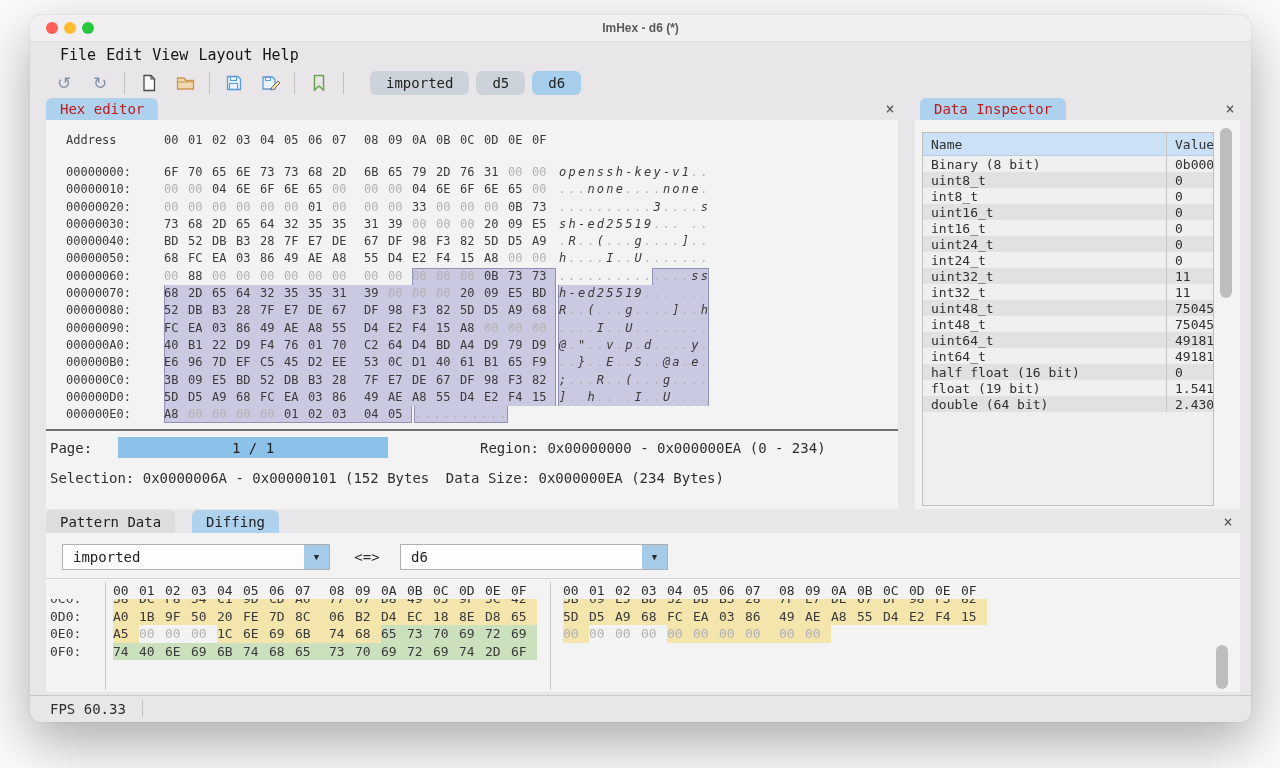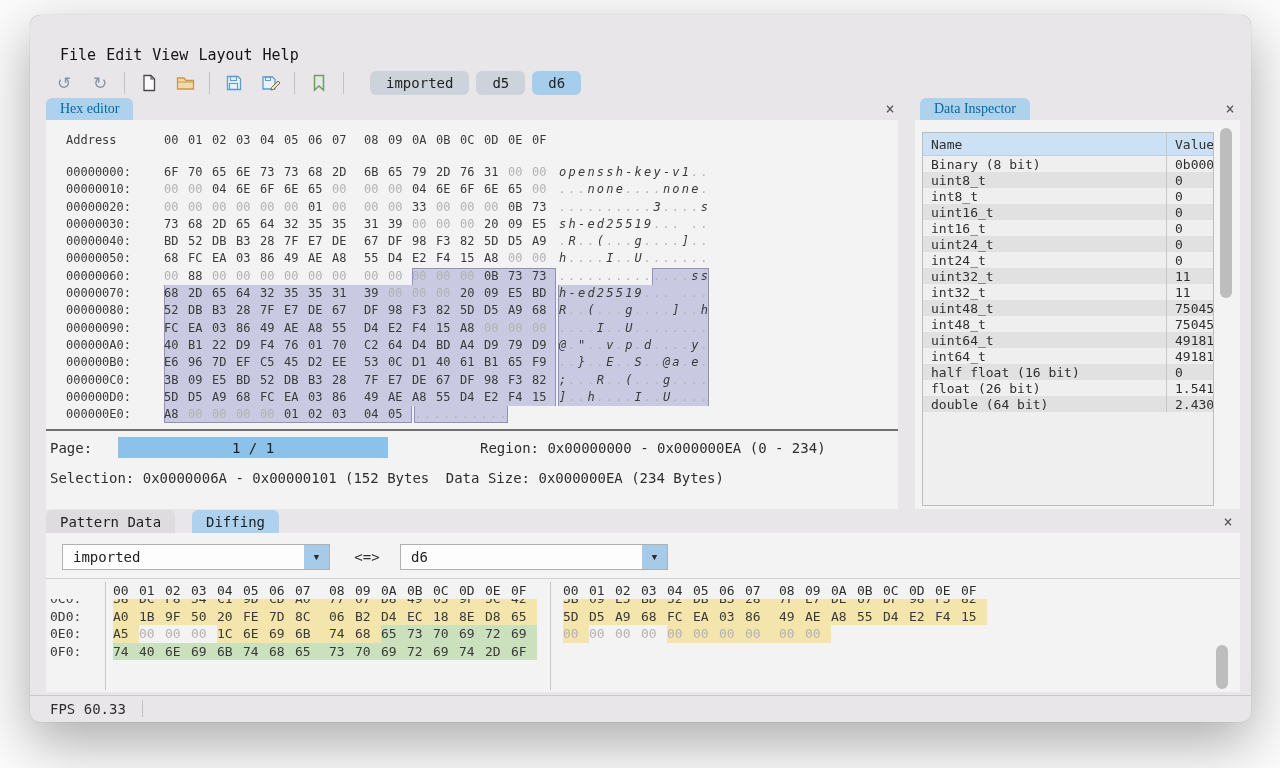--- a/index.html
+++ b/index.html
@@ -19,21 +19,21 @@
   .toolbar{position:absolute;left:22px;top:53px;height:30px;display:flex;align-items:center;gap:12px;}
   .tb-sep{width:1px;height:22px;background:#c3c1c3;}
   .tb-icon{width:24px;height:22px;display:flex;align-items:center;justify-content:center;}
   .uicon{font-family:"DejaVu Sans",sans-serif;font-size:17px;color:#8494a8;line-height:20px;}
   .file-tabs{display:flex;gap:7px;margin-left:14px;}
   .file-tab{height:24px;border-radius:6px;background:#ccd3db;display:flex;align-items:center;
     justify-content:center;padding:0 16px;font-size:14px;color:#222;}
   .file-tab.active{background:#a7cdec;}
   
   .ptab{position:absolute;top:83px;height:22px;background:#aed2ee;border-radius:6px 6px 0 0;
-    display:flex;align-items:center;padding:0 14px;font-size:14px;color:#0369a1;font-family:Liberation Serif, serif;}
+    display:flex;align-items:center;padding:0 14px;font-size:14px;color:#b91c1c;}
   .closex{position:absolute;font-size:15px;color:#555;width:16px;text-align:center;cursor:default;}
   .panel-bg{position:absolute;background:#f4f3f4;}
   
   .hexfont{font-size:12px;color:#3a3a3a;white-space:nowrap;}
   .hx-row,.hx-head{height:17.3px;line-height:17.3px;padding-left:20px;white-space:nowrap;}
   .hx-addr{display:inline-block;width:98px;vertical-align:top;}
   .b{display:inline-block;width:24px;vertical-align:top;}
   .gsp{display:inline-block;width:8px;vertical-align:top;height:100%;}
   .a{display:inline-block;width:9.45px;text-align:center;vertical-align:top;}
   .dim{color:#b2b2b2;}
@@ -79,20 +79,26 @@
   
   .statusbar{position:absolute;left:0;right:0;top:680px;height:27px;border-top:1px solid #c9c7c9;background:#e8e6e8;}
   .fps{position:absolute;left:20px;top:5px;font-size:14px;color:#2e2e2e;}
   .st-sep{position:absolute;left:112px;top:4px;width:1px;height:17px;background:#c2c0c2;}
 </style>
 </head>
 <body>
 
 <div class="window">
 
+  <div class="titlebar">
+    <div class="light" style="left:16px;background:#ff5f57;"></div>
+    <div class="light" style="left:34px;background:#febc2e;"></div>
+    <div class="light" style="left:52px;background:#28c840;"></div>
+    <div class="title">ImHex - d6 (*)</div>
+  </div>
 
   <div class="menubar" id="menu">
       <span class="menu-item">File</span>
       <span class="menu-item">Edit</span>
       <span class="menu-item">View</span>
       <span class="menu-item">Layout</span>
       <span class="menu-item">Help</span>
     </div>
 
   <div class="toolbar">
@@ -243,21 +249,21 @@
         </div>
         <div class="di-row">
           <span class="di-name">int64_t</span>
           <span class="di-val">49181583405</span>
         </div>
         <div class="di-row alt">
           <span class="di-name">half float (16 bit)</span>
           <span class="di-val">0</span>
         </div>
         <div class="di-row">
-          <span class="di-name">float (26 bit)</span>
+          <span class="di-name">float (19 bit)</span>
           <span class="di-val">1.54143E-44</span>
         </div>
         <div class="di-row alt">
           <span class="di-name">double (64 bit)</span>
           <span class="di-val">2.43009E-313</span>
         </div>
       </div>
   </div>
   <div class="scroll-thumb" style="left:1190px;top:113px;height:170px;"></div>
 

